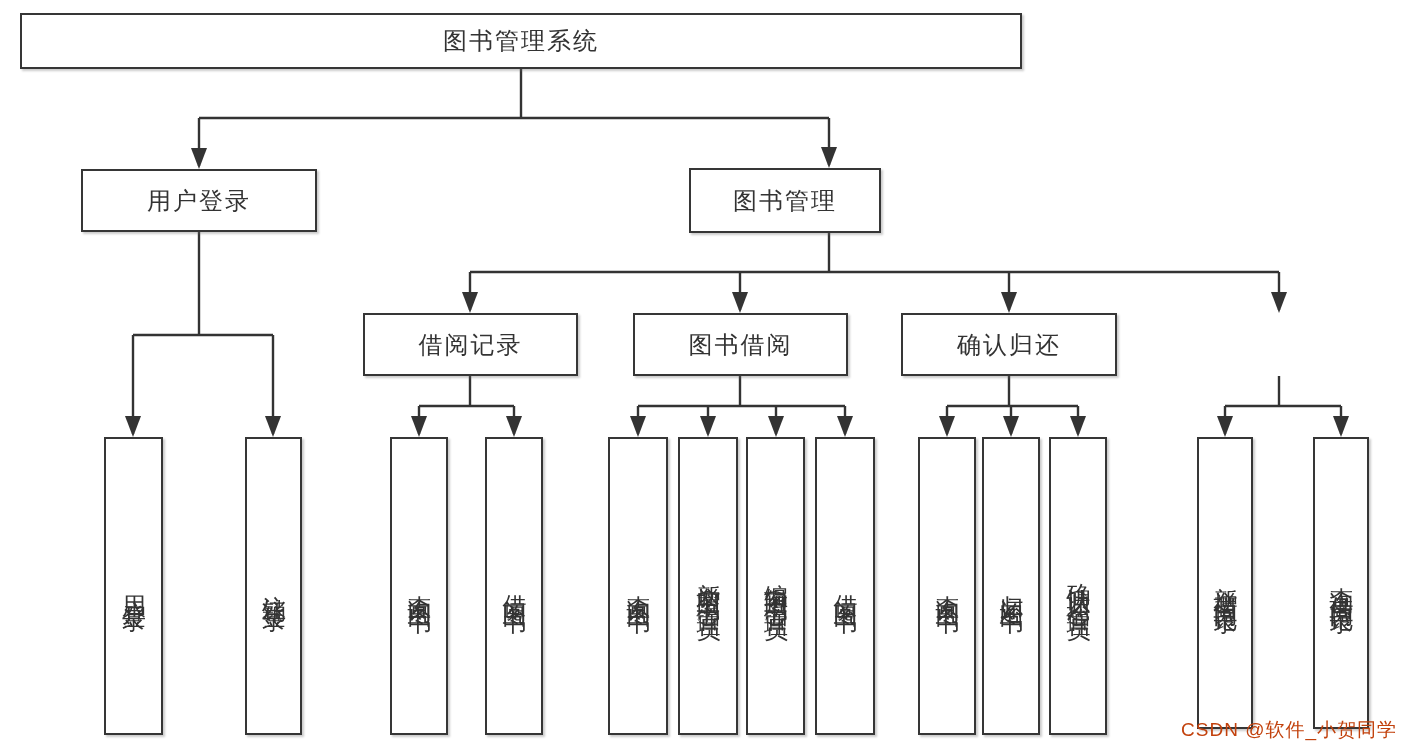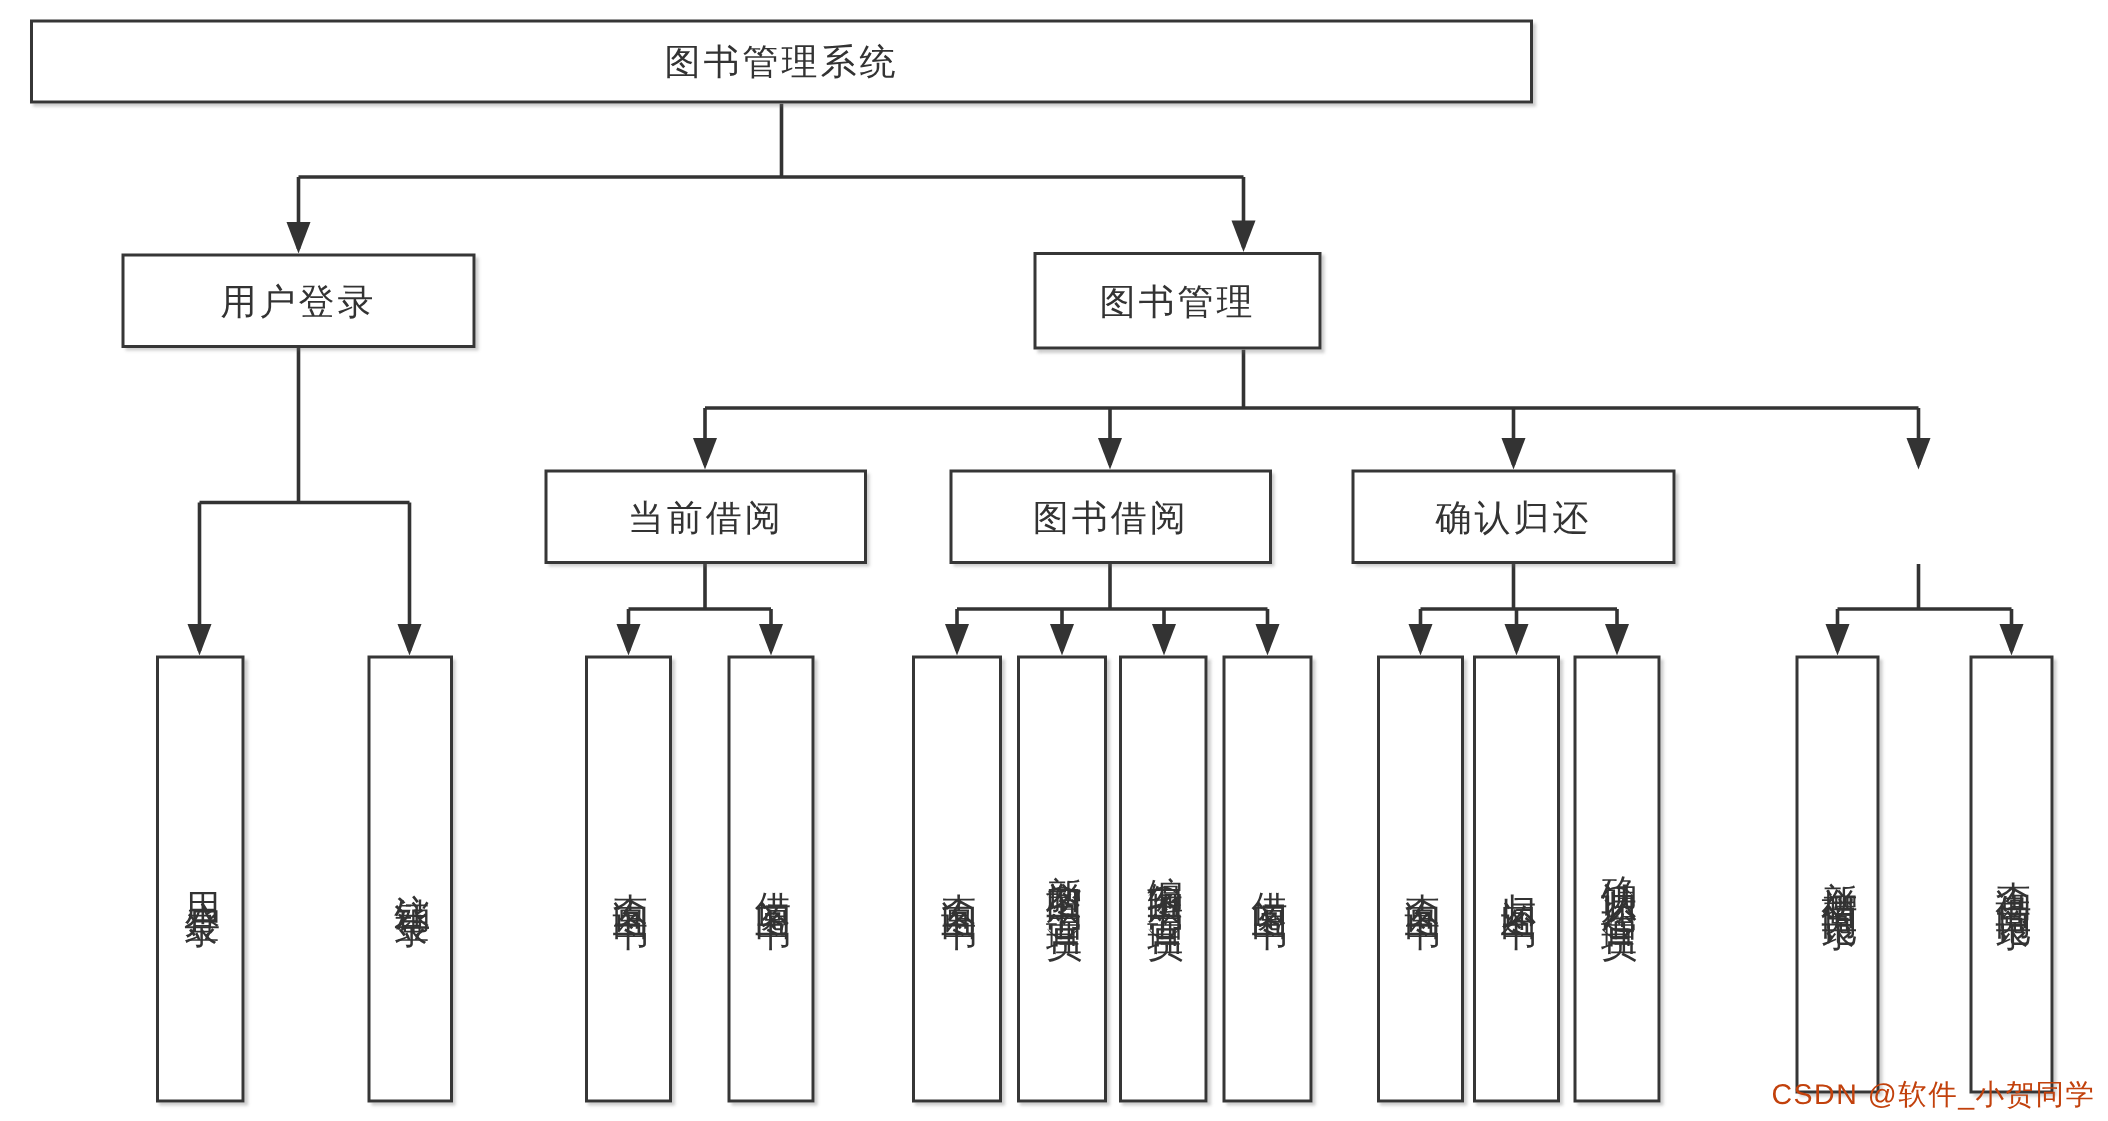--- a/index.html
+++ b/index.html
@@ -129,21 +129,21 @@
   </div>
 
   <div class="box h" style="left:81px; top:169px; width:236px; height:63px;">
     <span>用户登录</span>
   </div>
   <div class="box h" style="left:689px; top:168px; width:192px; height:65px;">
     <span>图书管理</span>
   </div>
 
   <div class="box h" style="left:363px; top:313px; width:215px; height:63px;">
-    <span>当前借阅</span>
+    <span>借阅记录</span>
   </div>
   <div class="box h" style="left:633px; top:313px; width:215px; height:63px;">
     <span>图书借阅</span>
   </div>
   <div class="box h" style="left:901px; top:313px; width:216px; height:63px;">
     <span>确认归还</span>
   </div>
 
   <div class="box v" style="left:104px; top:437px; width:59px; height:298px;">
     <span>用户登录</span>

